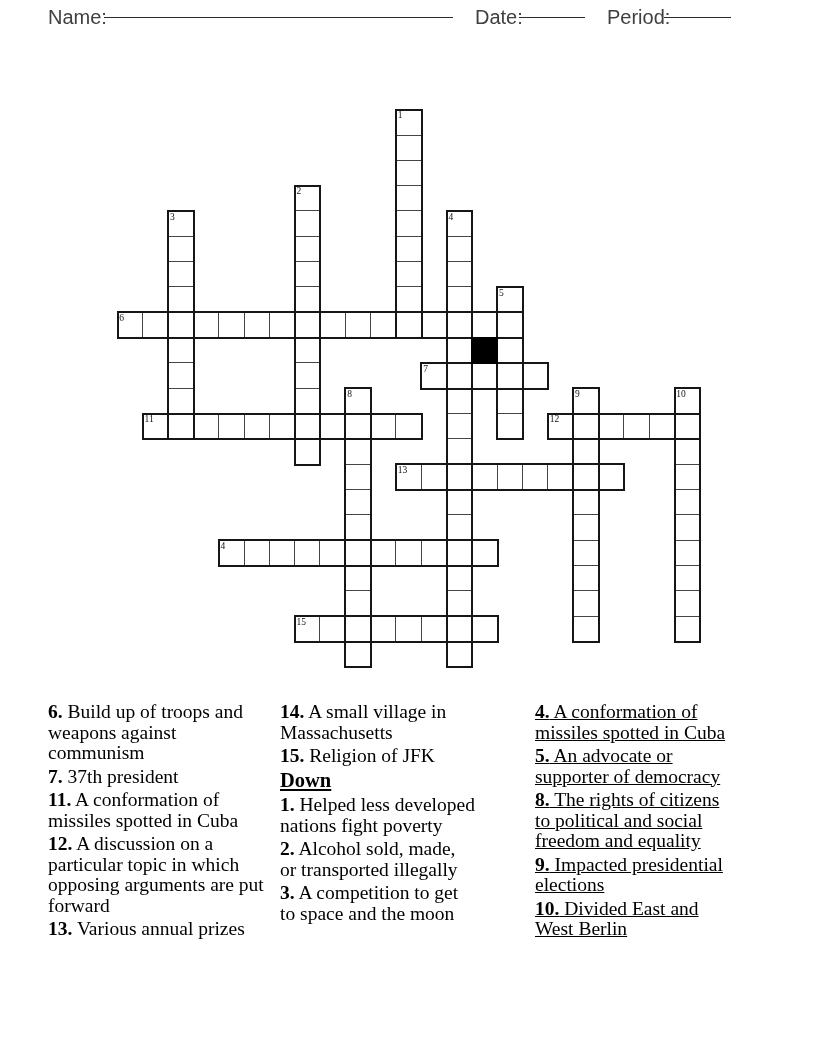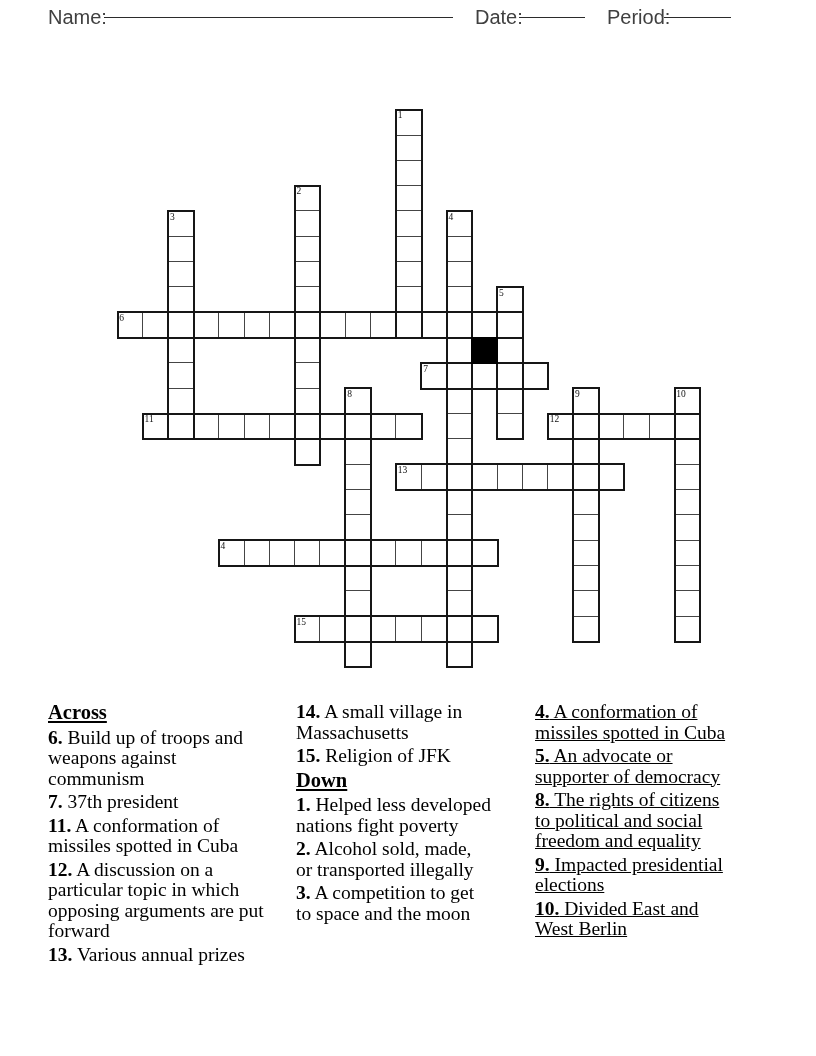--- a/index.html
+++ b/index.html
@@ -41,21 +41,21 @@
   .clue-col {
     position:absolute; top:702px; font-size:19.5px; line-height:20.5px;
   }
   .clue-header {
     font-weight:bold; text-decoration:underline; text-underline-offset:2px;
     font-size:20.5px; margin:0 0 5px 0;
   }
   .clue { margin:0 0 3px 0; }
   .clue .clue-num { font-weight:bold; }
   .col-1 { left:48px;  width:240px; }
-  .col-2 { left:296px; width:232px; }
+  .col-2 { left:280px; width:232px; }
   .col-3 { left:535px; width:248px;text-decoration:underline; }
 </style>
 </head>
 <body>
 
 <div class="page">
 
   <span class="hdr-label" style="left:48px;">Name:</span>
   <span class="blank-line" style="left:104px; width:349px;"></span>
   <span class="hdr-label" style="left:475px;text-align:center;">Date:</span>
@@ -224,21 +224,20 @@
       <div class="run-outline" style="left: 673.64px; top: 387.42px; width: 27.52px; height: 255.4px; border-color: rgb(22, 22, 22);"></div>
       <div class="run-outline" style="left: 141.92px; top: 412.74px; width: 280.72px; height: 27.52px; border-color: rgb(22, 22, 22);"></div>
       <div class="run-outline" style="left: 547.04px; top: 412.74px; width: 154.12px; height: 27.52px; border-color: rgb(22, 22, 22);"></div>
       <div class="run-outline" style="left: 395.12px; top: 463.38px; width: 230.08px; height: 27.52px; border-color: rgb(22, 22, 22);"></div>
       <div class="run-outline" style="left: 217.88px; top: 539.34px; width: 280.72px; height: 27.52px; border-color: rgb(22, 22, 22);"></div>
       <div class="run-outline" style="left: 293.84px; top: 615.3px; width: 204.76px; height: 27.52px; border-color: rgb(22, 22, 22);"></div>
       <div class="black-cell" style="left: 471.18px; top: 336.88px; width: 27.32px; height: 27.32px; background: rgb(0, 0, 0);"></div>
     </div>
 
   <div class="clue-col col-1">
-      <div class="clue-header">Across</div>
       <p class="clue"><span class="clue-num">6.</span> Build up of troops and<br>weapons against<br>communism</p>
       <p class="clue"><span class="clue-num">7.</span> 37th president</p>
       <p class="clue"><span class="clue-num">11.</span> A conformation of<br>missiles spotted in Cuba</p>
       <p class="clue"><span class="clue-num">12.</span> A discussion on a<br>particular topic in which<br>opposing arguments are put<br>forward</p>
       <p class="clue"><span class="clue-num">13.</span> Various annual prizes</p>
     </div>
   <div class="clue-col col-2">
       <p class="clue"><span class="clue-num">14.</span> A small village in<br>Massachusetts</p>
       <p class="clue"><span class="clue-num">15.</span> Religion of JFK</p>
       <div class="clue-header">Down</div>

